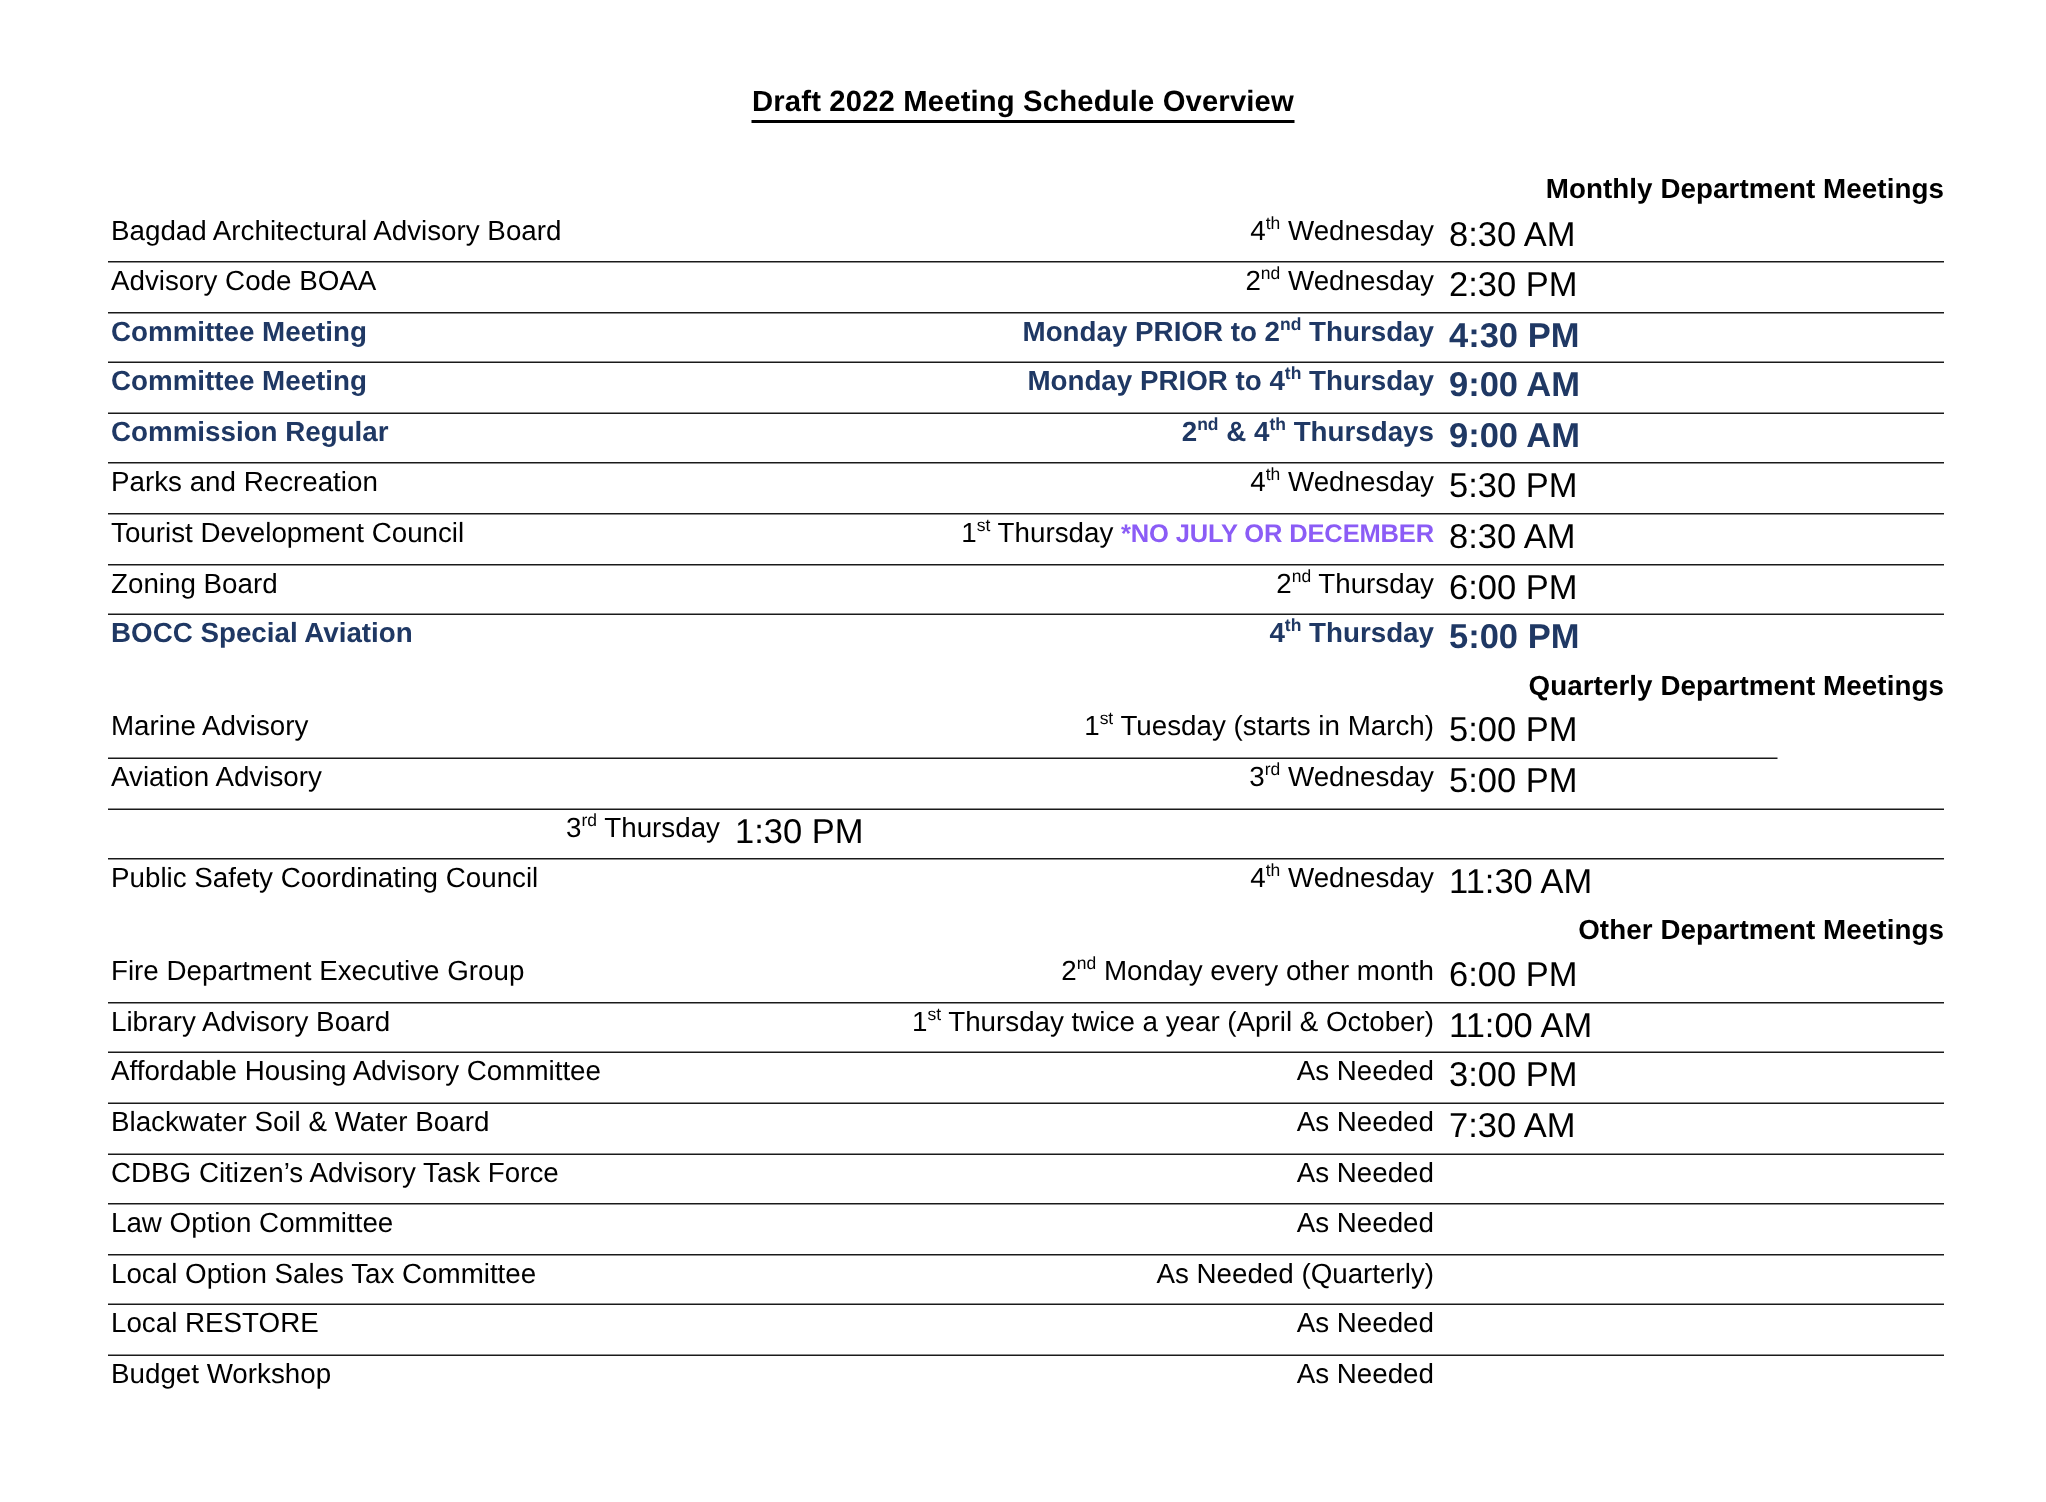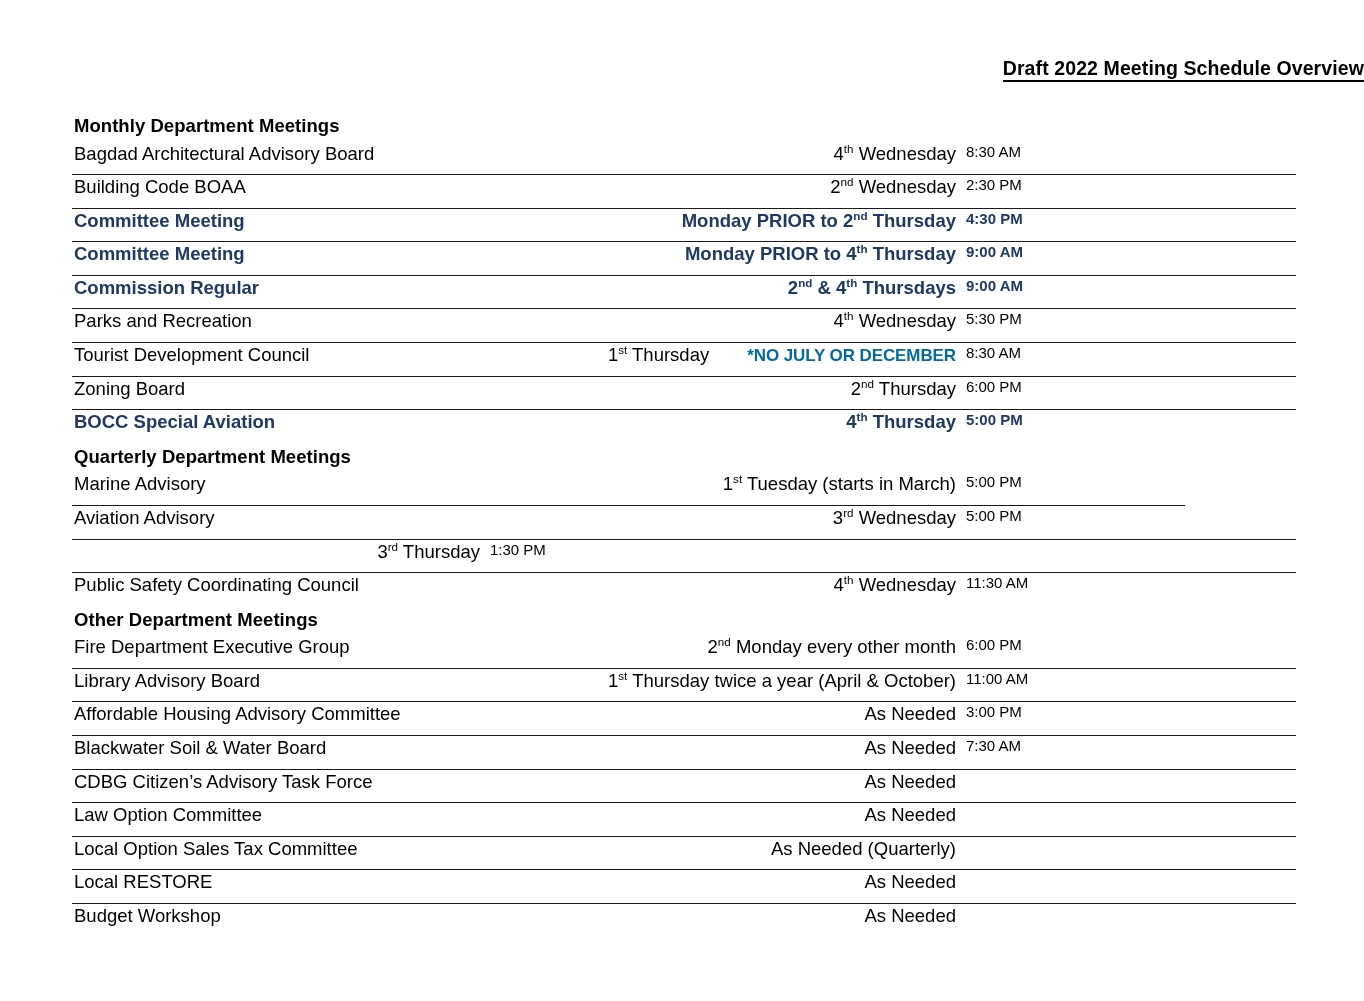--- a/index.html
+++ b/index.html
@@ -20,41 +20,42 @@
     position: relative;
     width: 1364px;
     height: 1001px;
     background: #ffffff;
   }
   .doc-title {
     position: absolute;
     left: 0;
     top: 57px;
     width: 1364px;
-    text-align: right;
+    text-align: center;
     font-size: 19.5px;
     font-weight: bold;
     letter-spacing: 0.1px;
   }
   .doc-title span.u {
     border-bottom: 2px solid #000;
     padding-bottom: 1px;
   }
   .sheet {
     position: absolute;
     left: 72px;
     top: 112px;
     width: 1224px;
   }
   .section-head {
     font-size: 18.5px;
     font-weight: bold;
     line-height: 1;
     padding: 5px 0 6px 2px;
     letter-spacing: 0.05px;
+    text-align: right;
   }
   .row {
     position: relative;
     height: 32.6px;
     display: flex;
     align-items: flex-start;
   }
   .row .c-name {
     width: 474px;
     flex: 0 0 474px;
@@ -68,38 +69,37 @@
     width: 408px;
     flex: 0 0 408px;
     font-size: 18.5px;
     line-height: 1.05;
     padding-top: 2px;
     white-space: nowrap;
     text-align: right;
   }
   .row .c-time {
     flex: 1 1 auto;
-    font-size: 15px;
+    font-size: 23px;
     line-height: 1.05;
     padding-top: 2px;
     padding-left: 10px;
     white-space: nowrap;
   }
   .row.blue .c-name,
   .row.blue .c-when,
   .row.blue .c-time {
     color: #1F3864;
     font-weight: bold;
   }
   .note-red {
-    color: #0369a1;
+    color: #8b5cf6;
     font-weight: bold;
     font-size: 17px;
     letter-spacing: -0.1px;
-    margin-left: 33px;
   }
   sup {
     font-size: 0.63em;
     vertical-align: super;
     line-height: 0;
   }
   .rule {
     position: relative;
     height: 0;
     border-top: 1.6px solid #1a1a1a;
@@ -123,21 +123,21 @@
 
   <div class="sheet">
       <div class="section-head">Monthly Department Meetings</div>
       <div class="row">
         <div class="c-name">Bagdad Architectural Advisory Board</div>
         <div class="c-when">4<sup>th</sup> Wednesday</div>
         <div class="c-time">8:30 AM</div>
       </div>
       <div class="rule"></div>
       <div class="row">
-        <div class="c-name">Building Code BOAA</div>
+        <div class="c-name">Advisory Code BOAA</div>
         <div class="c-when">2<sup>nd</sup> Wednesday</div>
         <div class="c-time">2:30 PM</div>
       </div>
       <div class="rule"></div>
       <div class="row blue">
         <div class="c-name">Committee Meeting</div>
         <div class="c-when">Monday PRIOR to 2<sup>nd</sup> Thursday</div>
         <div class="c-time">4:30 PM</div>
       </div>
       <div class="rule"></div>

